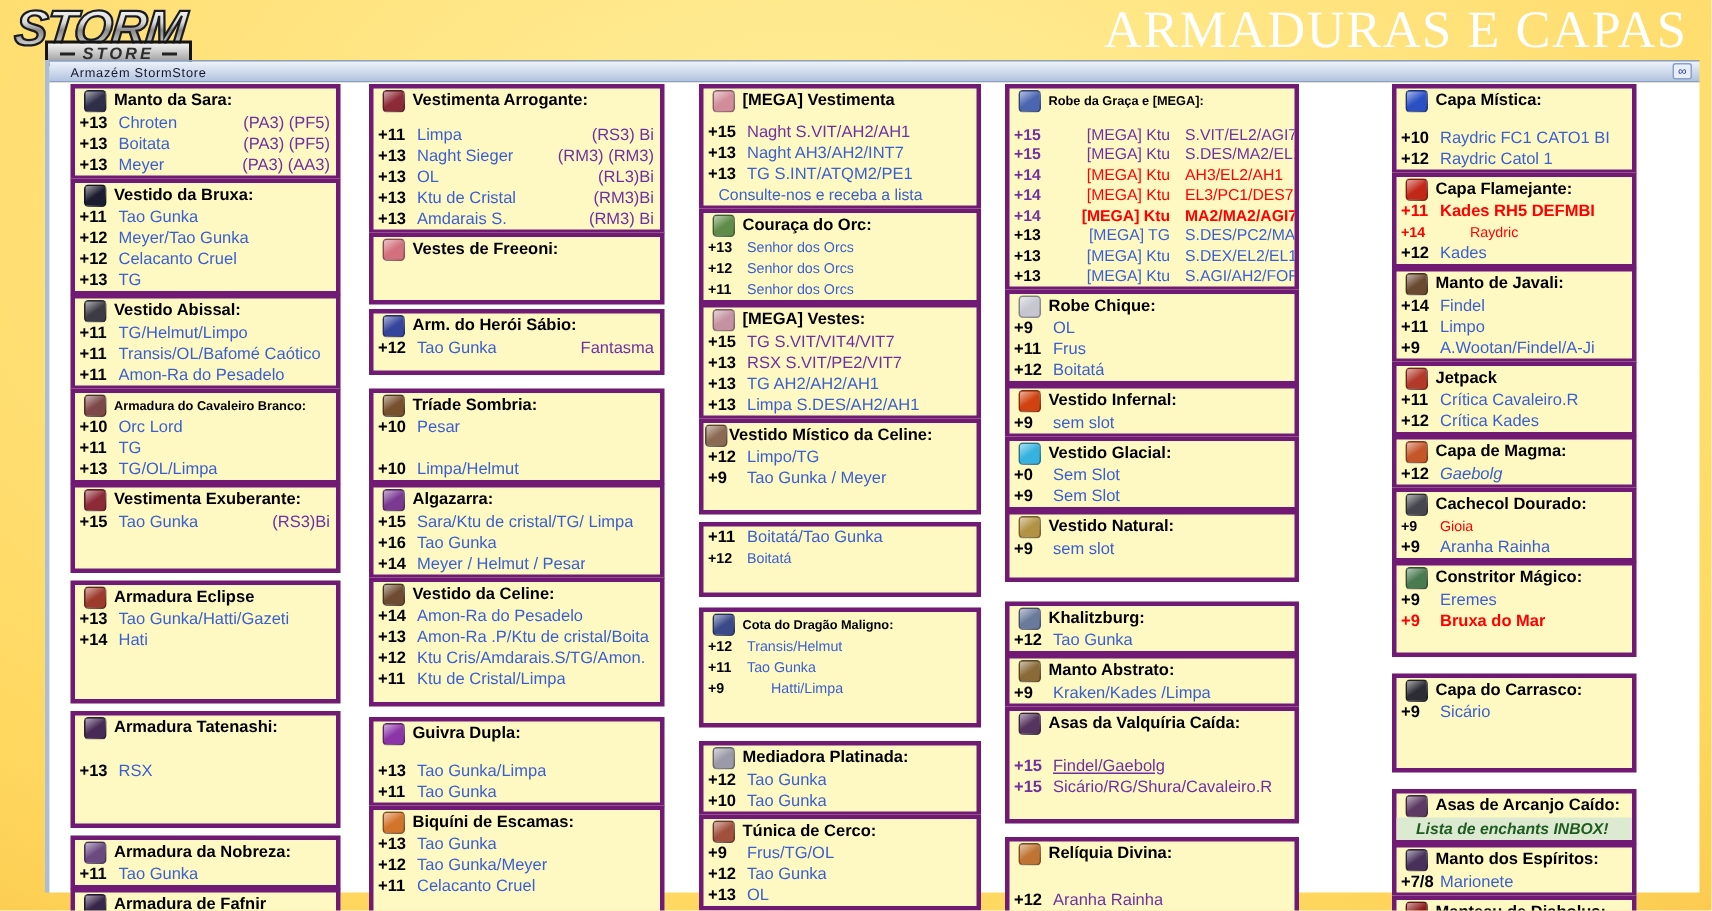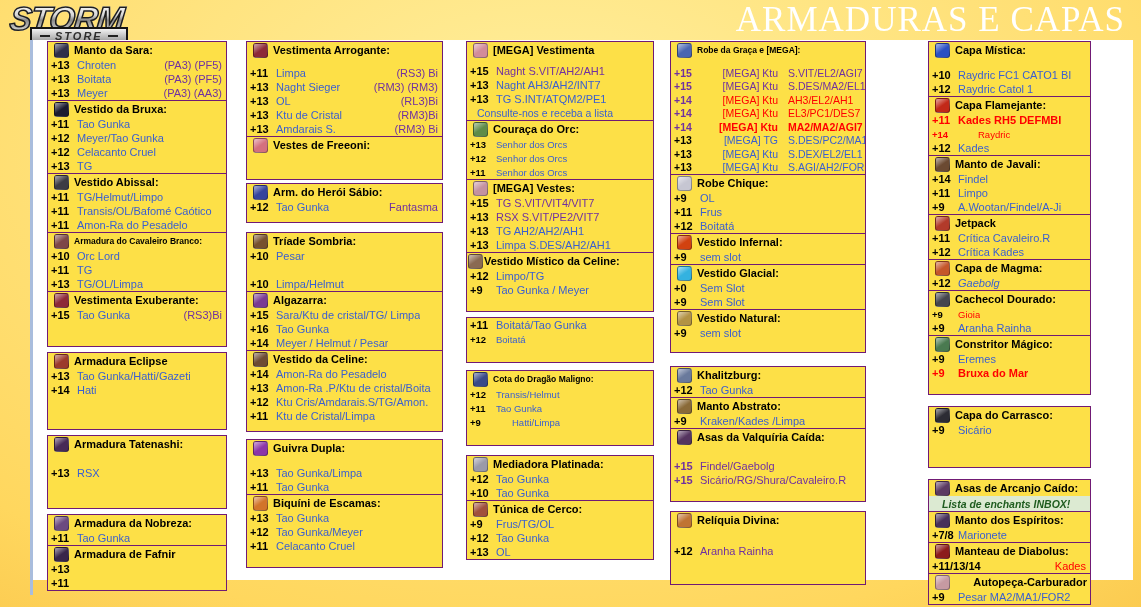--- a/index.html
+++ b/index.html
@@ -37,21 +37,21 @@
   }
   .titlebar .tb-label{padding-left:14px;letter-spacing:.5px;}
   .tb-btn{
     margin-left:auto;margin-right:5px;height:9px;min-width:11px;
     display:flex;align-items:center;justify-content:center;
     font-size:8px;color:#223a8c;background:#e8eef8;border:1px solid #8ba0c8;border-radius:2px;line-height:1;
   }
   .win-body{position:relative;background:#ffffff;height:540px;}
   
   .col{position:absolute;top:2px;}
-  .group{border:1px solid #701a75;margin-top:-1px;background:#fde047;}
+  .group{border:3px solid #701a75;margin-top:-1px;background:#fef9c3;}
   .gap{width:100%;}
   .trow{display:flex;align-items:center;height:16px;font-weight:bold;font-size:11px;color:#000;white-space:nowrap;overflow:hidden;}
   .trow .gicon{width:26px;display:flex;justify-content:center;flex-shrink:0;}
   .trow.tight .gicon{width:17px;}
   .trow.small{font-size:8.5px;}
   .trow.tright .gtitle{margin-left:auto;padding-right:3px;}
   .gicon b{width:13px;height:13px;border-radius:3px;display:block;border:1px solid rgba(0,0,0,.35);}
   .row{display:flex;align-items:center;height:14px;font-size:11px;white-space:nowrap;overflow:hidden;}
   .row .plus{min-width:26px;padding-left:3px;font-weight:bold;color:#000;flex-shrink:0;}
   .row .nm{overflow:hidden;}
@@ -74,20 +74,24 @@
   <div class="logo-storm">STORM</div>
   <div class="logo-store">
       <i></i>
       <span>STORE</span>
       <i></i>
     </div>
 </div>
 <div class="page-title">ARMADURAS E CAPAS</div>
 
 <div class="window">
+  <div class="titlebar">
+    <span class="tb-label">Armazém StormStore</span>
+    <span class="tb-btn">∞</span>
+  </div>
   <div class="win-body" id="winbody">
       <div class="col" style="left: 14px; width: 180px;">
         <div class="group">
           <div class="trow">
             <span class="gicon">
               <b style="background: linear-gradient(145deg, rgba(255, 255, 255, 0.6), rgba(255, 255, 255, 0) 50%), rgb(47, 47, 74);"></b>
             </span>
             <span class="gtitle">Manto da Sara:</span>
           </div>
           <div class="row">
@@ -704,21 +708,21 @@
         <div class="group">
           <div class="trow">
             <span class="gicon">
               <b style="background: linear-gradient(145deg, rgba(255, 255, 255, 0.6), rgba(255, 255, 255, 0) 50%), rgb(85, 52, 95);"></b>
             </span>
             <span class="gtitle">Asas da Valquíria Caída:</span>
           </div>
           <div style="height: 14px;"></div>
           <div class="row">
             <span class="plus" style="color: rgb(112, 48, 160);">+15</span>
-            <span class="nm" style="color: rgb(112, 48, 160);">Findel/Gaebolg</span>
+            <span class="nm" style="color: rgb(112, 48, 160); text-decoration: underline;">Findel/Gaebolg</span>
           </div>
           <div class="row">
             <span class="plus" style="color: rgb(112, 48, 160);">+15</span>
             <span class="nm" style="color: rgb(112, 48, 160);">Sicário/RG/Shura/Cavaleiro.R</span>
           </div>
           <div style="height: 14px;"></div>
         </div>
         <div class="gap" style="height: 10px;"></div>
         <div class="group">
           <div class="trow">

